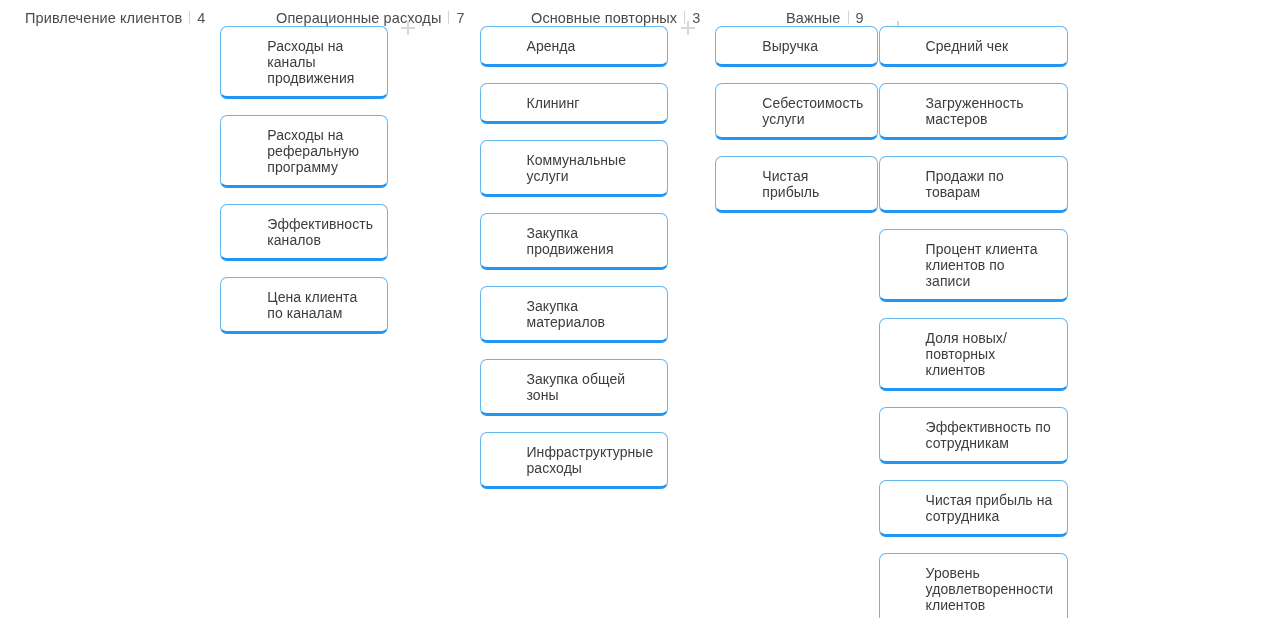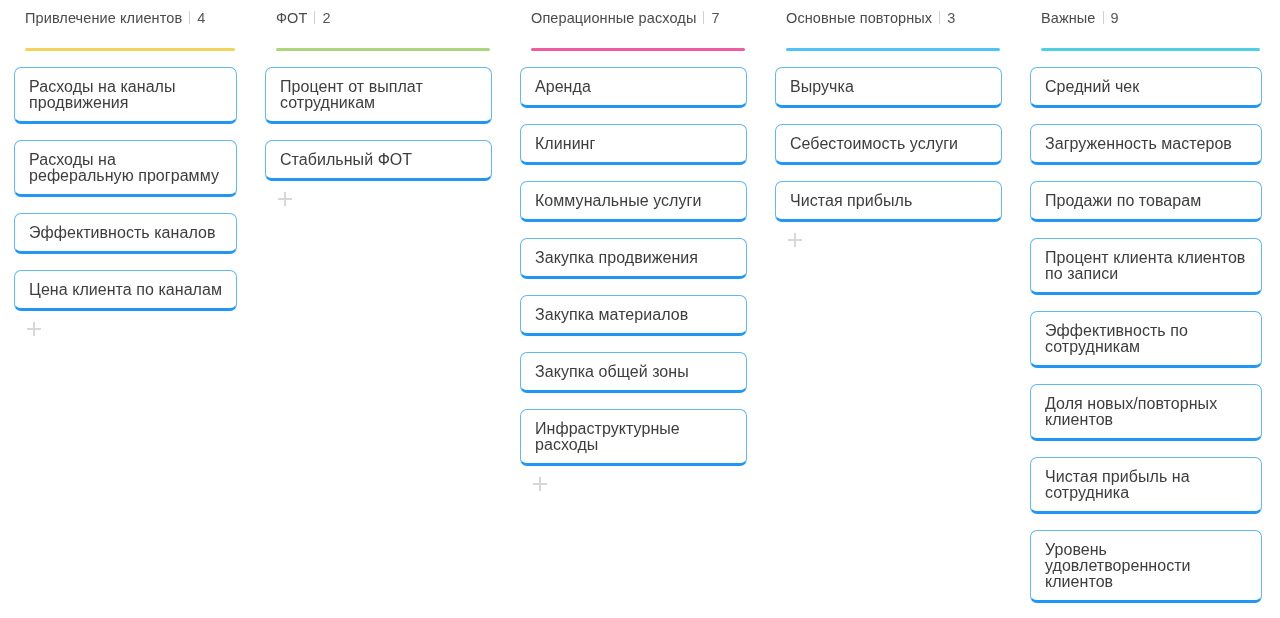--- a/index.html
+++ b/index.html
@@ -16,24 +16,23 @@
   #board {
     display: flex;
     width: 1280px;
     height: 618px;
     padding: 0;
     align-items: flex-start;
   }
 
   .column {
     display: flex;
-    flex-direction: column;
+    flex-direction: row;
     flex: 0 0 auto;
     padding-top: 10px;
-    justify-content: flex-end;
   }
 
   
   .col-0 { width: 255px; padding-left: 14px; padding-right: 18px; }
   .col-1 { width: 255px; padding-left: 10px; padding-right: 18px; }
   .col-2 { width: 255px; padding-left: 10px; padding-right: 18px; }
   .col-3 { width: 255px; padding-left: 10px; padding-right: 18px; }
   .col-4 { width: 260px; padding-left: 10px; padding-right: 18px; }
 
   .col-header {
@@ -85,24 +84,25 @@
     border-bottom: 3px solid #2196f3;
     border-radius: 7px;
     padding: 11px 14px 10px 14px;
     min-height: 38px;
     display: flex;
     align-items: center;
     box-shadow: 0 0 0 0 rgba(0,0,0,0);
   }
 
   .card-label {
-    font-size: 16px;
+    font-size: 14px;
     line-height: 16px;
     color: #3d3d3d;
     letter-spacing: 0.05px;
+    margin-left: 32px;
   }
 
   .card.two-line {
     min-height: 50px;
     align-items: flex-start;
   }
 
   .add-button {
     margin: 10px 0 0 12px;
     width: 16px;
@@ -143,89 +143,72 @@
         </div>
         <div class="card">
           <span class="card-label">Эффективность каналов</span>
         </div>
         <div class="card">
           <span class="card-label">Цена клиента по каналам</span>
         </div>
       </div>
       <div class="add-button" title="+"></div>
     </div>
-    <div class="column col-1">
-      <div class="col-header">
-        <span class="col-title">ФОТ</span>
-        <span class="col-sep"></span>
-        <span class="col-count">2</span>
-      </div>
-      <div class="col-rule" style="background: rgb(174, 213, 129);"></div>
-      <div class="cards">
-        <div class="card two-line">
-          <span class="card-label">Процент от выплат сотрудникам</span>
-        </div>
-        <div class="card">
-          <span class="card-label">Стабильный ФОТ</span>
+    <div class="column col-2">
+      <div class="col-header">
+        <span class="col-title">Операционные расходы</span>
+        <span class="col-sep"></span>
+        <span class="col-count">7</span>
+      </div>
+      <div class="col-rule" style="background: rgb(239, 91, 156);"></div>
+      <div class="cards">
+        <div class="card">
+          <span class="card-label">Аренда</span>
+        </div>
+        <div class="card">
+          <span class="card-label">Клининг</span>
+        </div>
+        <div class="card">
+          <span class="card-label">Коммунальные услуги</span>
+        </div>
+        <div class="card">
+          <span class="card-label">Закупка продвижения</span>
+        </div>
+        <div class="card">
+          <span class="card-label">Закупка материалов</span>
+        </div>
+        <div class="card">
+          <span class="card-label">Закупка общей зоны</span>
+        </div>
+        <div class="card">
+          <span class="card-label">Инфраструктурные расходы</span>
         </div>
       </div>
       <div class="add-button" title="+"></div>
     </div>
-    <div class="column col-2">
-      <div class="col-header">
-        <span class="col-title">Операционные расходы</span>
-        <span class="col-sep"></span>
-        <span class="col-count">7</span>
-      </div>
-      <div class="col-rule" style="background: rgb(239, 91, 156);"></div>
-      <div class="cards">
-        <div class="card">
-          <span class="card-label">Аренда</span>
-        </div>
-        <div class="card">
-          <span class="card-label">Клининг</span>
-        </div>
-        <div class="card">
-          <span class="card-label">Коммунальные услуги</span>
-        </div>
-        <div class="card">
-          <span class="card-label">Закупка продвижения</span>
-        </div>
-        <div class="card">
-          <span class="card-label">Закупка материалов</span>
-        </div>
-        <div class="card">
-          <span class="card-label">Закупка общей зоны</span>
-        </div>
-        <div class="card">
-          <span class="card-label">Инфраструктурные расходы</span>
+    <div class="column col-3">
+      <div class="col-header">
+        <span class="col-title">Основные повторных</span>
+        <span class="col-sep"></span>
+        <span class="col-count">3</span>
+      </div>
+      <div class="col-rule" style="background: rgb(79, 195, 247);"></div>
+      <div class="cards">
+        <div class="card">
+          <span class="card-label">Выручка</span>
+        </div>
+        <div class="card">
+          <span class="card-label">Себестоимость услуги</span>
+        </div>
+        <div class="card">
+          <span class="card-label">Чистая прибыль</span>
         </div>
       </div>
       <div class="add-button" title="+"></div>
     </div>
-    <div class="column col-3">
-      <div class="col-header">
-        <span class="col-title">Основные повторных</span>
-        <span class="col-sep"></span>
-        <span class="col-count">3</span>
-      </div>
-      <div class="col-rule" style="background: rgb(79, 195, 247);"></div>
-      <div class="cards">
-        <div class="card">
-          <span class="card-label">Выручка</span>
-        </div>
-        <div class="card">
-          <span class="card-label">Себестоимость услуги</span>
-        </div>
-        <div class="card">
-          <span class="card-label">Чистая прибыль</span>
-        </div>
-      </div>
-      <div class="add-button" title="+"></div>
-    </div>
     <div class="column col-4">
       <div class="col-header">
         <span class="col-title">Важные</span>
         <span class="col-sep"></span>
         <span class="col-count">9</span>
       </div>
       <div class="col-rule" style="background: rgb(77, 208, 225);"></div>
       <div class="cards">
         <div class="card">
           <span class="card-label">Средний чек</span>
@@ -233,26 +216,26 @@
         <div class="card">
           <span class="card-label">Загруженность мастеров</span>
         </div>
         <div class="card">
           <span class="card-label">Продажи по товарам</span>
         </div>
         <div class="card two-line">
           <span class="card-label">Процент клиента клиентов по записи</span>
         </div>
         <div class="card two-line">
+          <span class="card-label">Доля новых/повторных клиентов</span>
+        </div>
+        <div class="card two-line">
           <span class="card-label">Эффективность по сотрудникам</span>
         </div>
         <div class="card two-line">
-          <span class="card-label">Доля новых/повторных клиентов</span>
-        </div>
-        <div class="card two-line">
           <span class="card-label">Чистая прибыль на сотрудника</span>
         </div>
         <div class="card two-line">
           <span class="card-label">Уровень удовлетворенности клиентов</span>
         </div>
       </div>
     </div>
   </div>
 
 </body></html>

